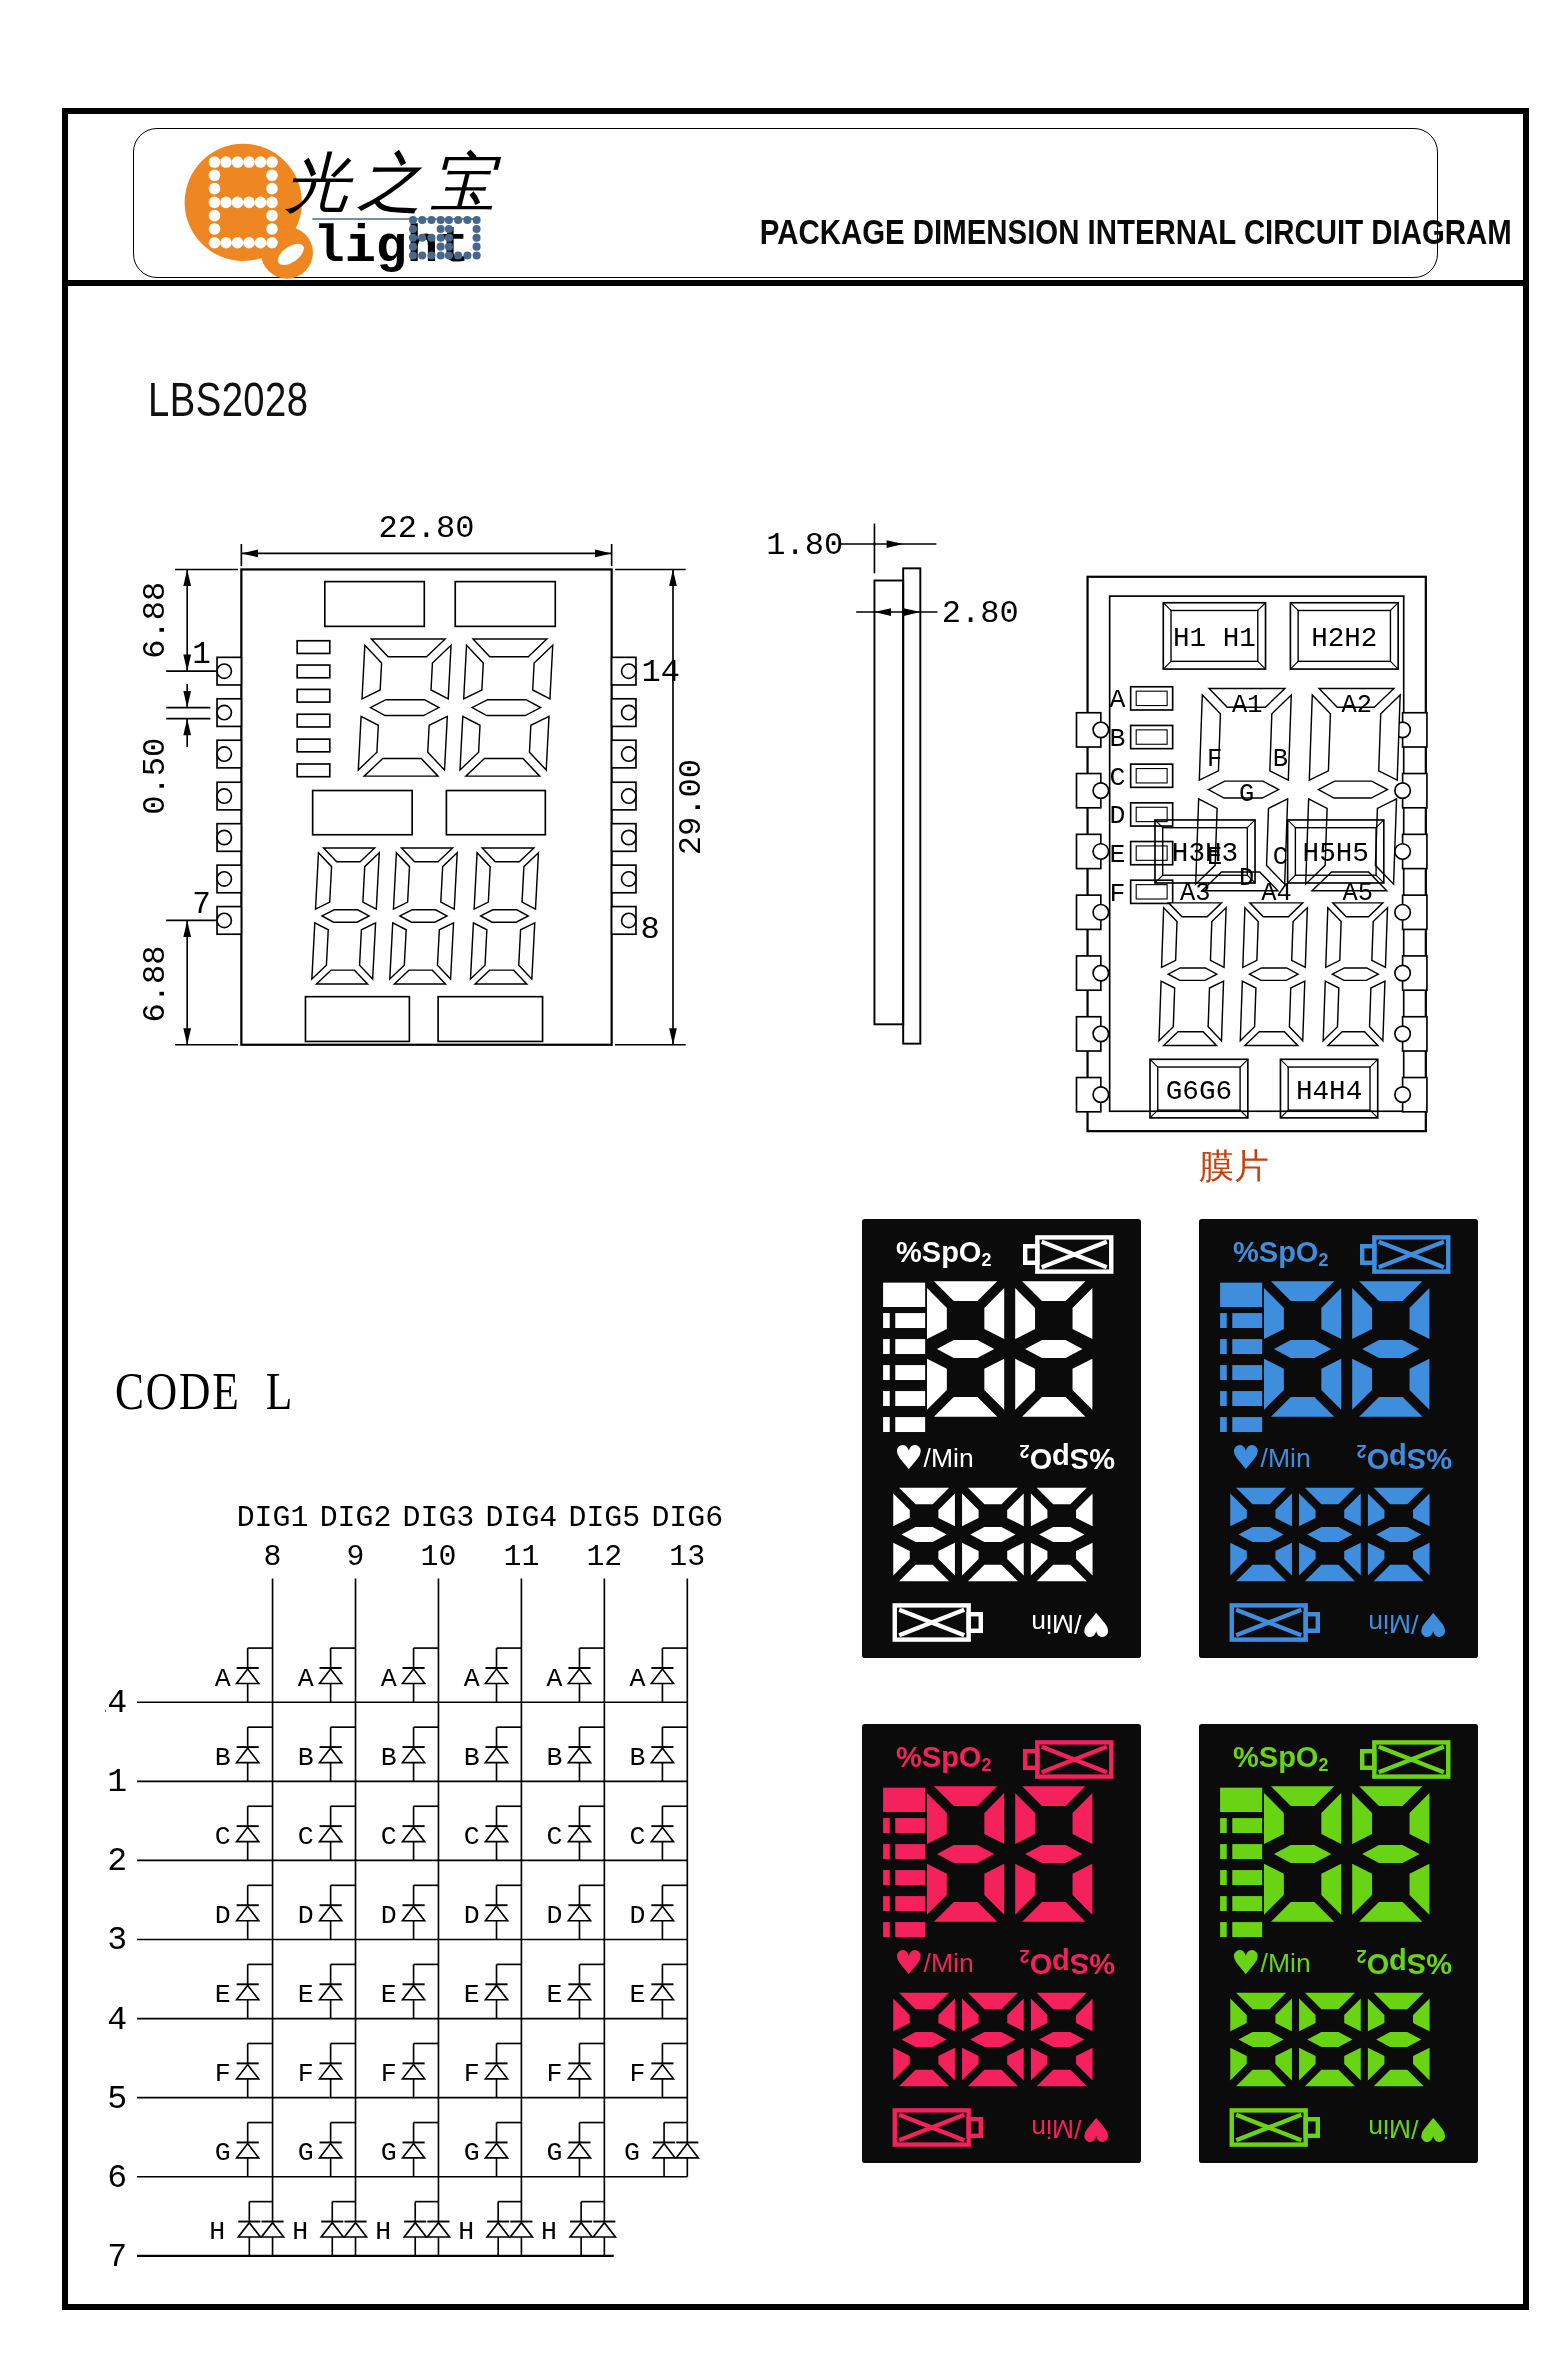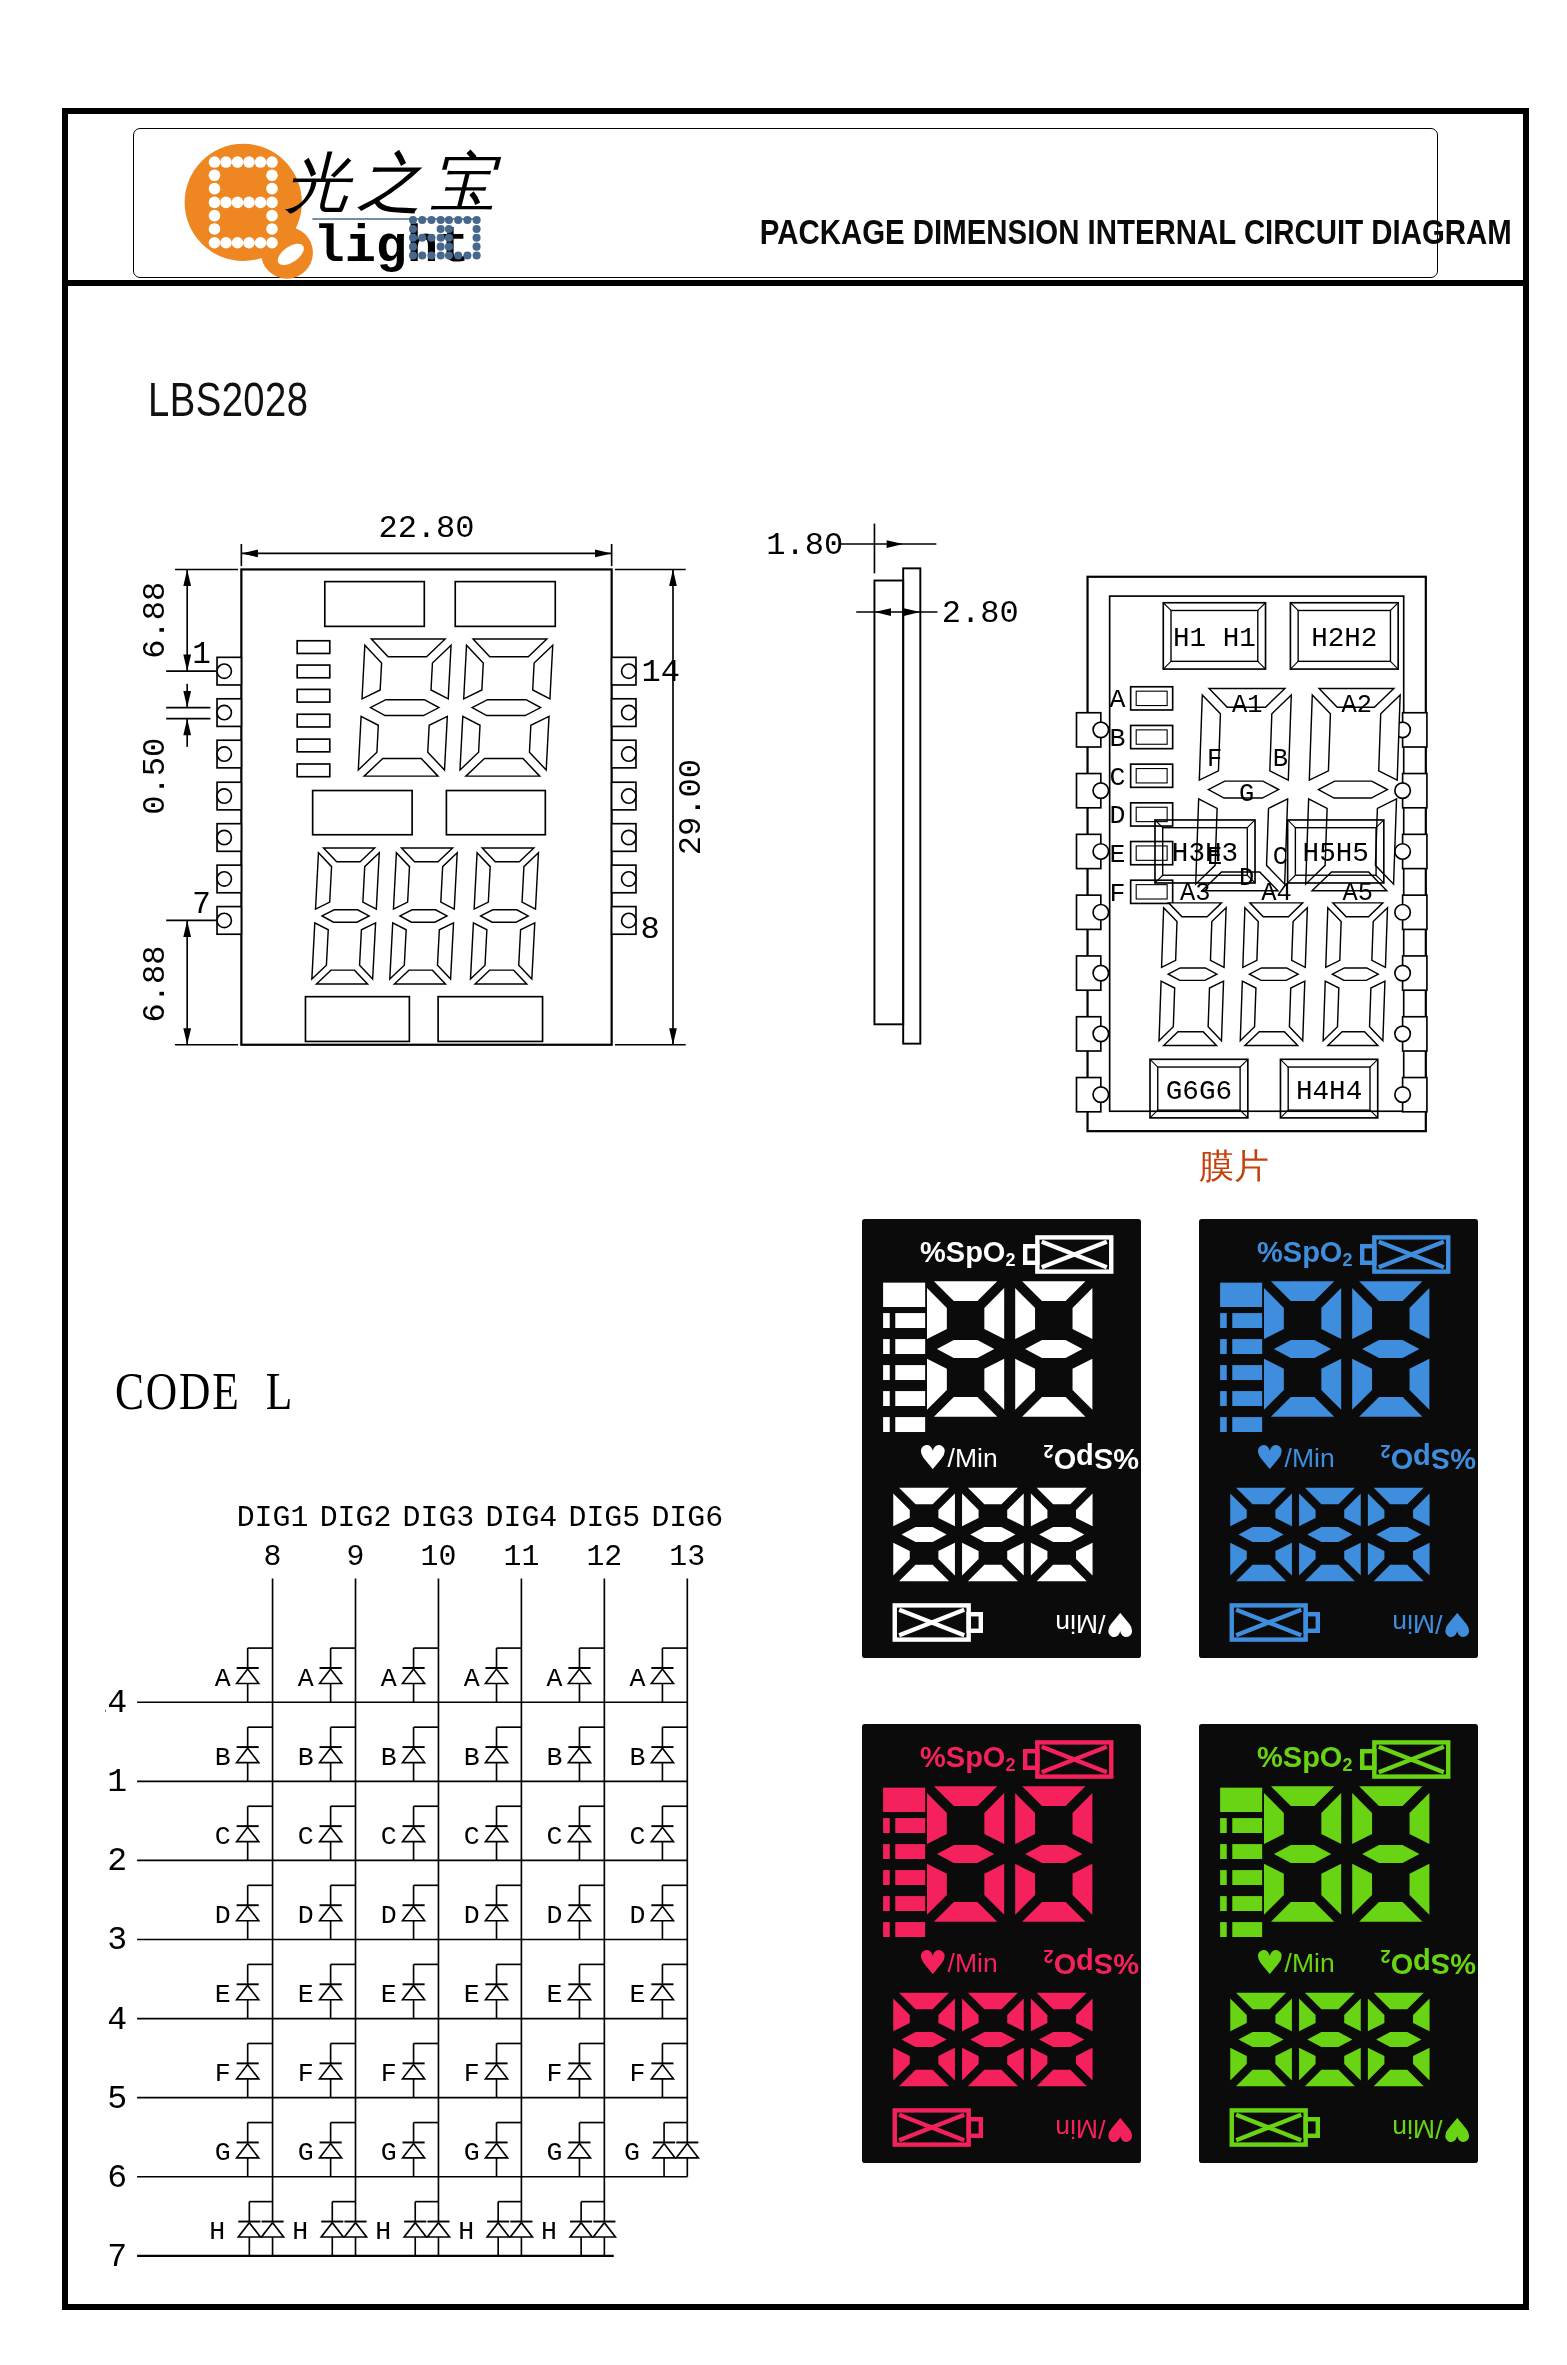--- a/index.html
+++ b/index.html
@@ -1,27 +1,27 @@
 <!DOCTYPE html>
 <html style="font-size:8.8px"><head>
 <meta charset="utf-8">
 <style>
   html,body{margin:0;padding:0;background:#fff;}
   body{width:1567px;height:2366px;position:relative;font-family:"Liberation Sans",sans-serif;overflow:hidden;}
   .abs{position:absolute;}
   #page-frame{left:62px;top:108px;width:1455px;height:2190px;border:6px solid #000;}
   #header-rule{left:62px;top:280px;width:1461px;height:6px;background:#000;}
-  #header-box{left:133px;top:128px;width:1303px;height:148px;border:1.7px solid #000;border-radius:7px;background:#fff;}
+  #header-box{left:133px;top:128px;width:1303px;height:148px;border:1.7px solid #000;border-radius:24px;background:#fff;}
   #title{left:636px;top:212px;width:774px;text-align:right;font-size:35px;font-weight:700;color:#0a0a0a;transform:scaleX(0.84);transform-origin:right;white-space:nowrap;}
   #partno{left:148px;top:371px;font-size:49px;font-weight:500;color:#111;transform:scaleX(0.78);transform-origin:left;letter-spacing:0.6px;}
   #film{left:1199px;top:1143px;font-size:35px;font-family:"DejaVu Serif","Liberation Serif",serif;color:#c2410c;}
   #codeL{left:115px;top:1361px;font-size:53px;font-family:"Liberation Serif",serif;color:#000;transform:scaleX(0.82);transform-origin:left;letter-spacing:2.2px;white-space:pre;}
   svg text{font-family:"Liberation Mono",monospace;fill:#000;}
   .panel{position:absolute;width:279px;height:439px;background:#0b0b0b;border-radius:2.8px;}
-  .panel .abs{position:absolute;margin-left:24px;}
+  .panel .abs{position:absolute;}
   .spo2{font-size:29px;font-weight:700;white-space:nowrap;}
   .spo2 .sub{font-size:62%;vertical-align:-18%;}
   .hm{font-size:26.5px;font-weight:400;white-space:nowrap;}
   .hm .heart{font-size:33px;vertical-align:-6%;font-family:"DejaVu Sans",sans-serif;}
   .rot{transform:rotate(180deg);transform-origin:center;text-align:left;}
 </style>
 </head>
 <body>
 
 <div>

